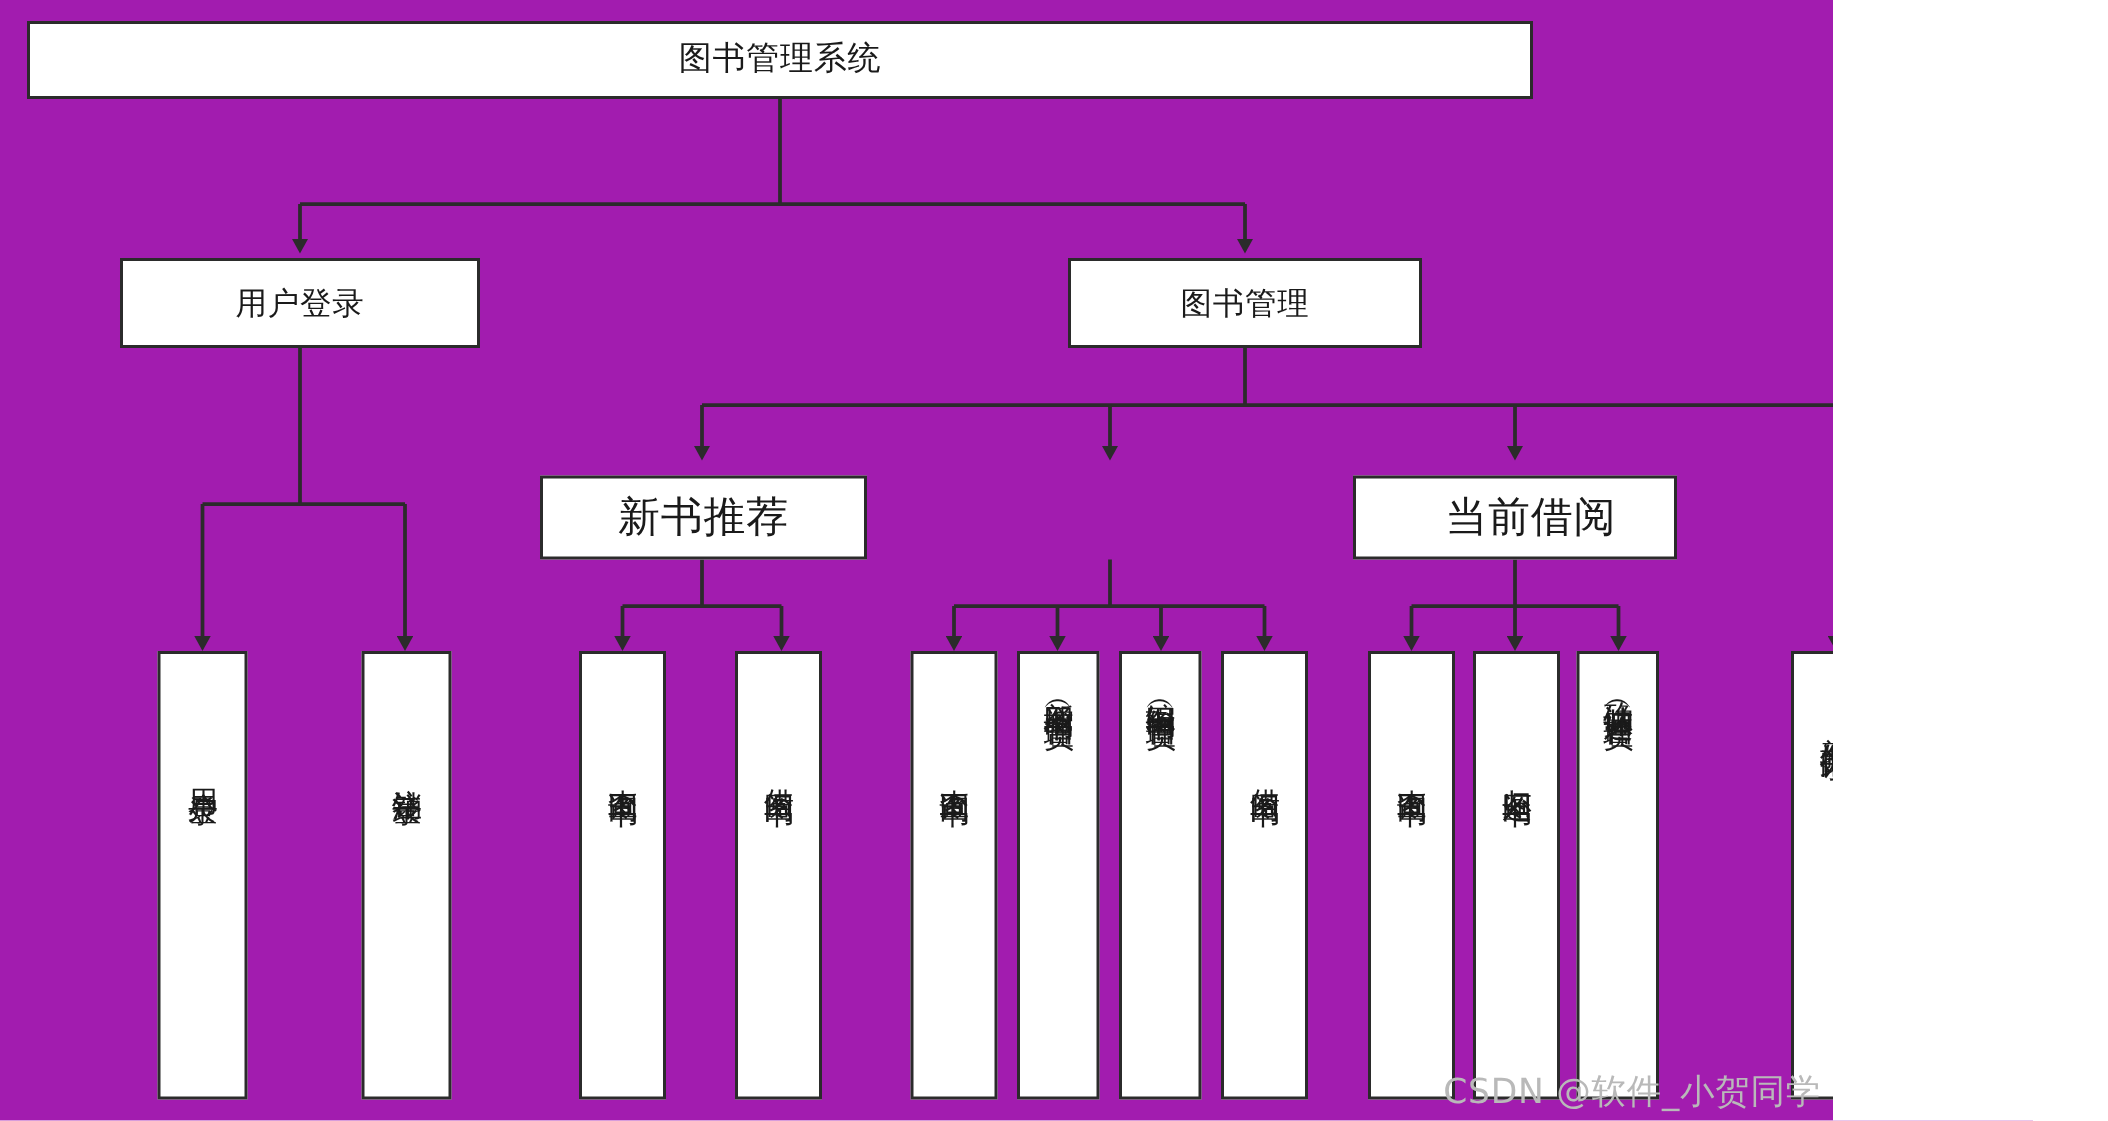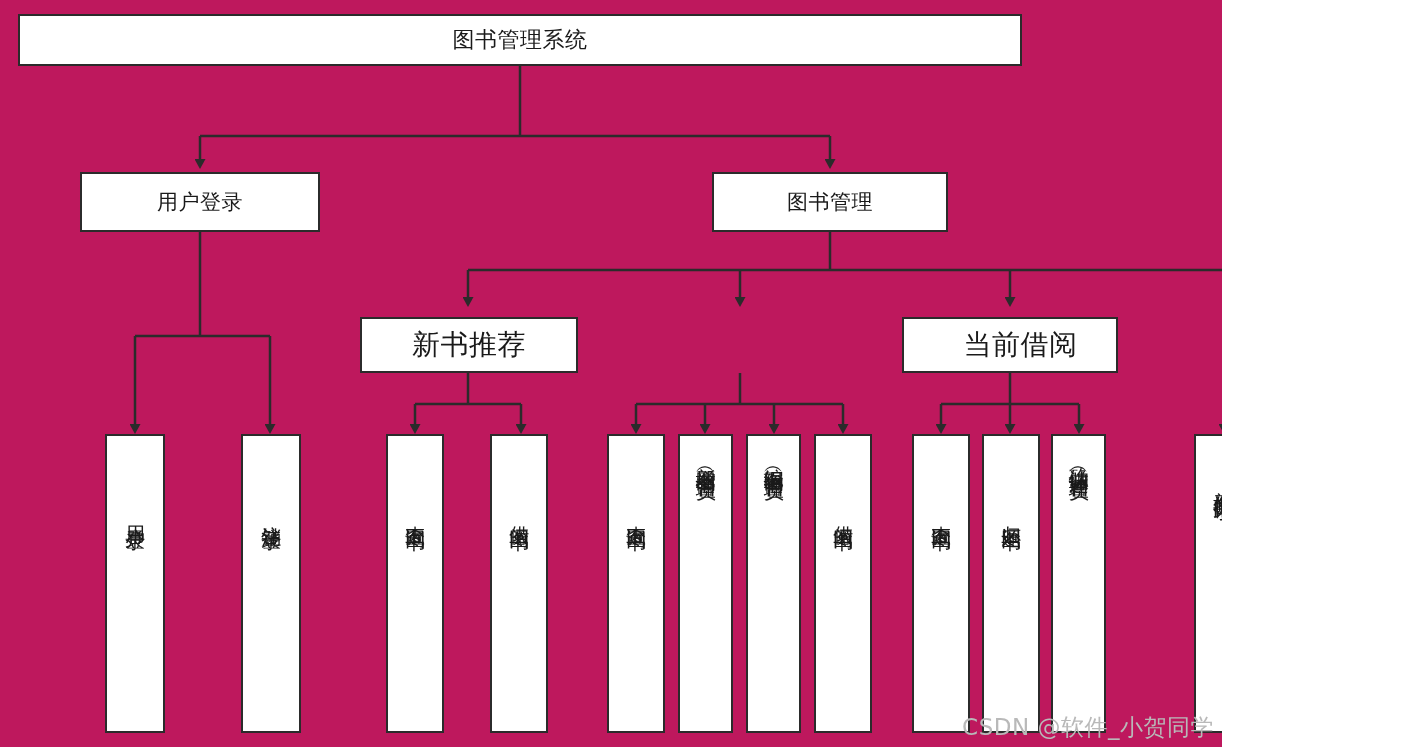--- a/index.html
+++ b/index.html
@@ -8,21 +8,21 @@
     padding: 0;
     background: #ffffff;
   }
   body {
     font-family: "DejaVu Sans", "Liberation Sans", sans-serif;
   }
   #diagram-root {
     position: relative;
     width: 1222px;
     height: 747px;
-    background: #be185d;
+    background: #a21caf;
     overflow: hidden;
   }
   #edge-layer {
     position: absolute;
     left: 0;
     top: 0;
     width: 1405px;
     height: 747px;
     pointer-events: none;
   }

